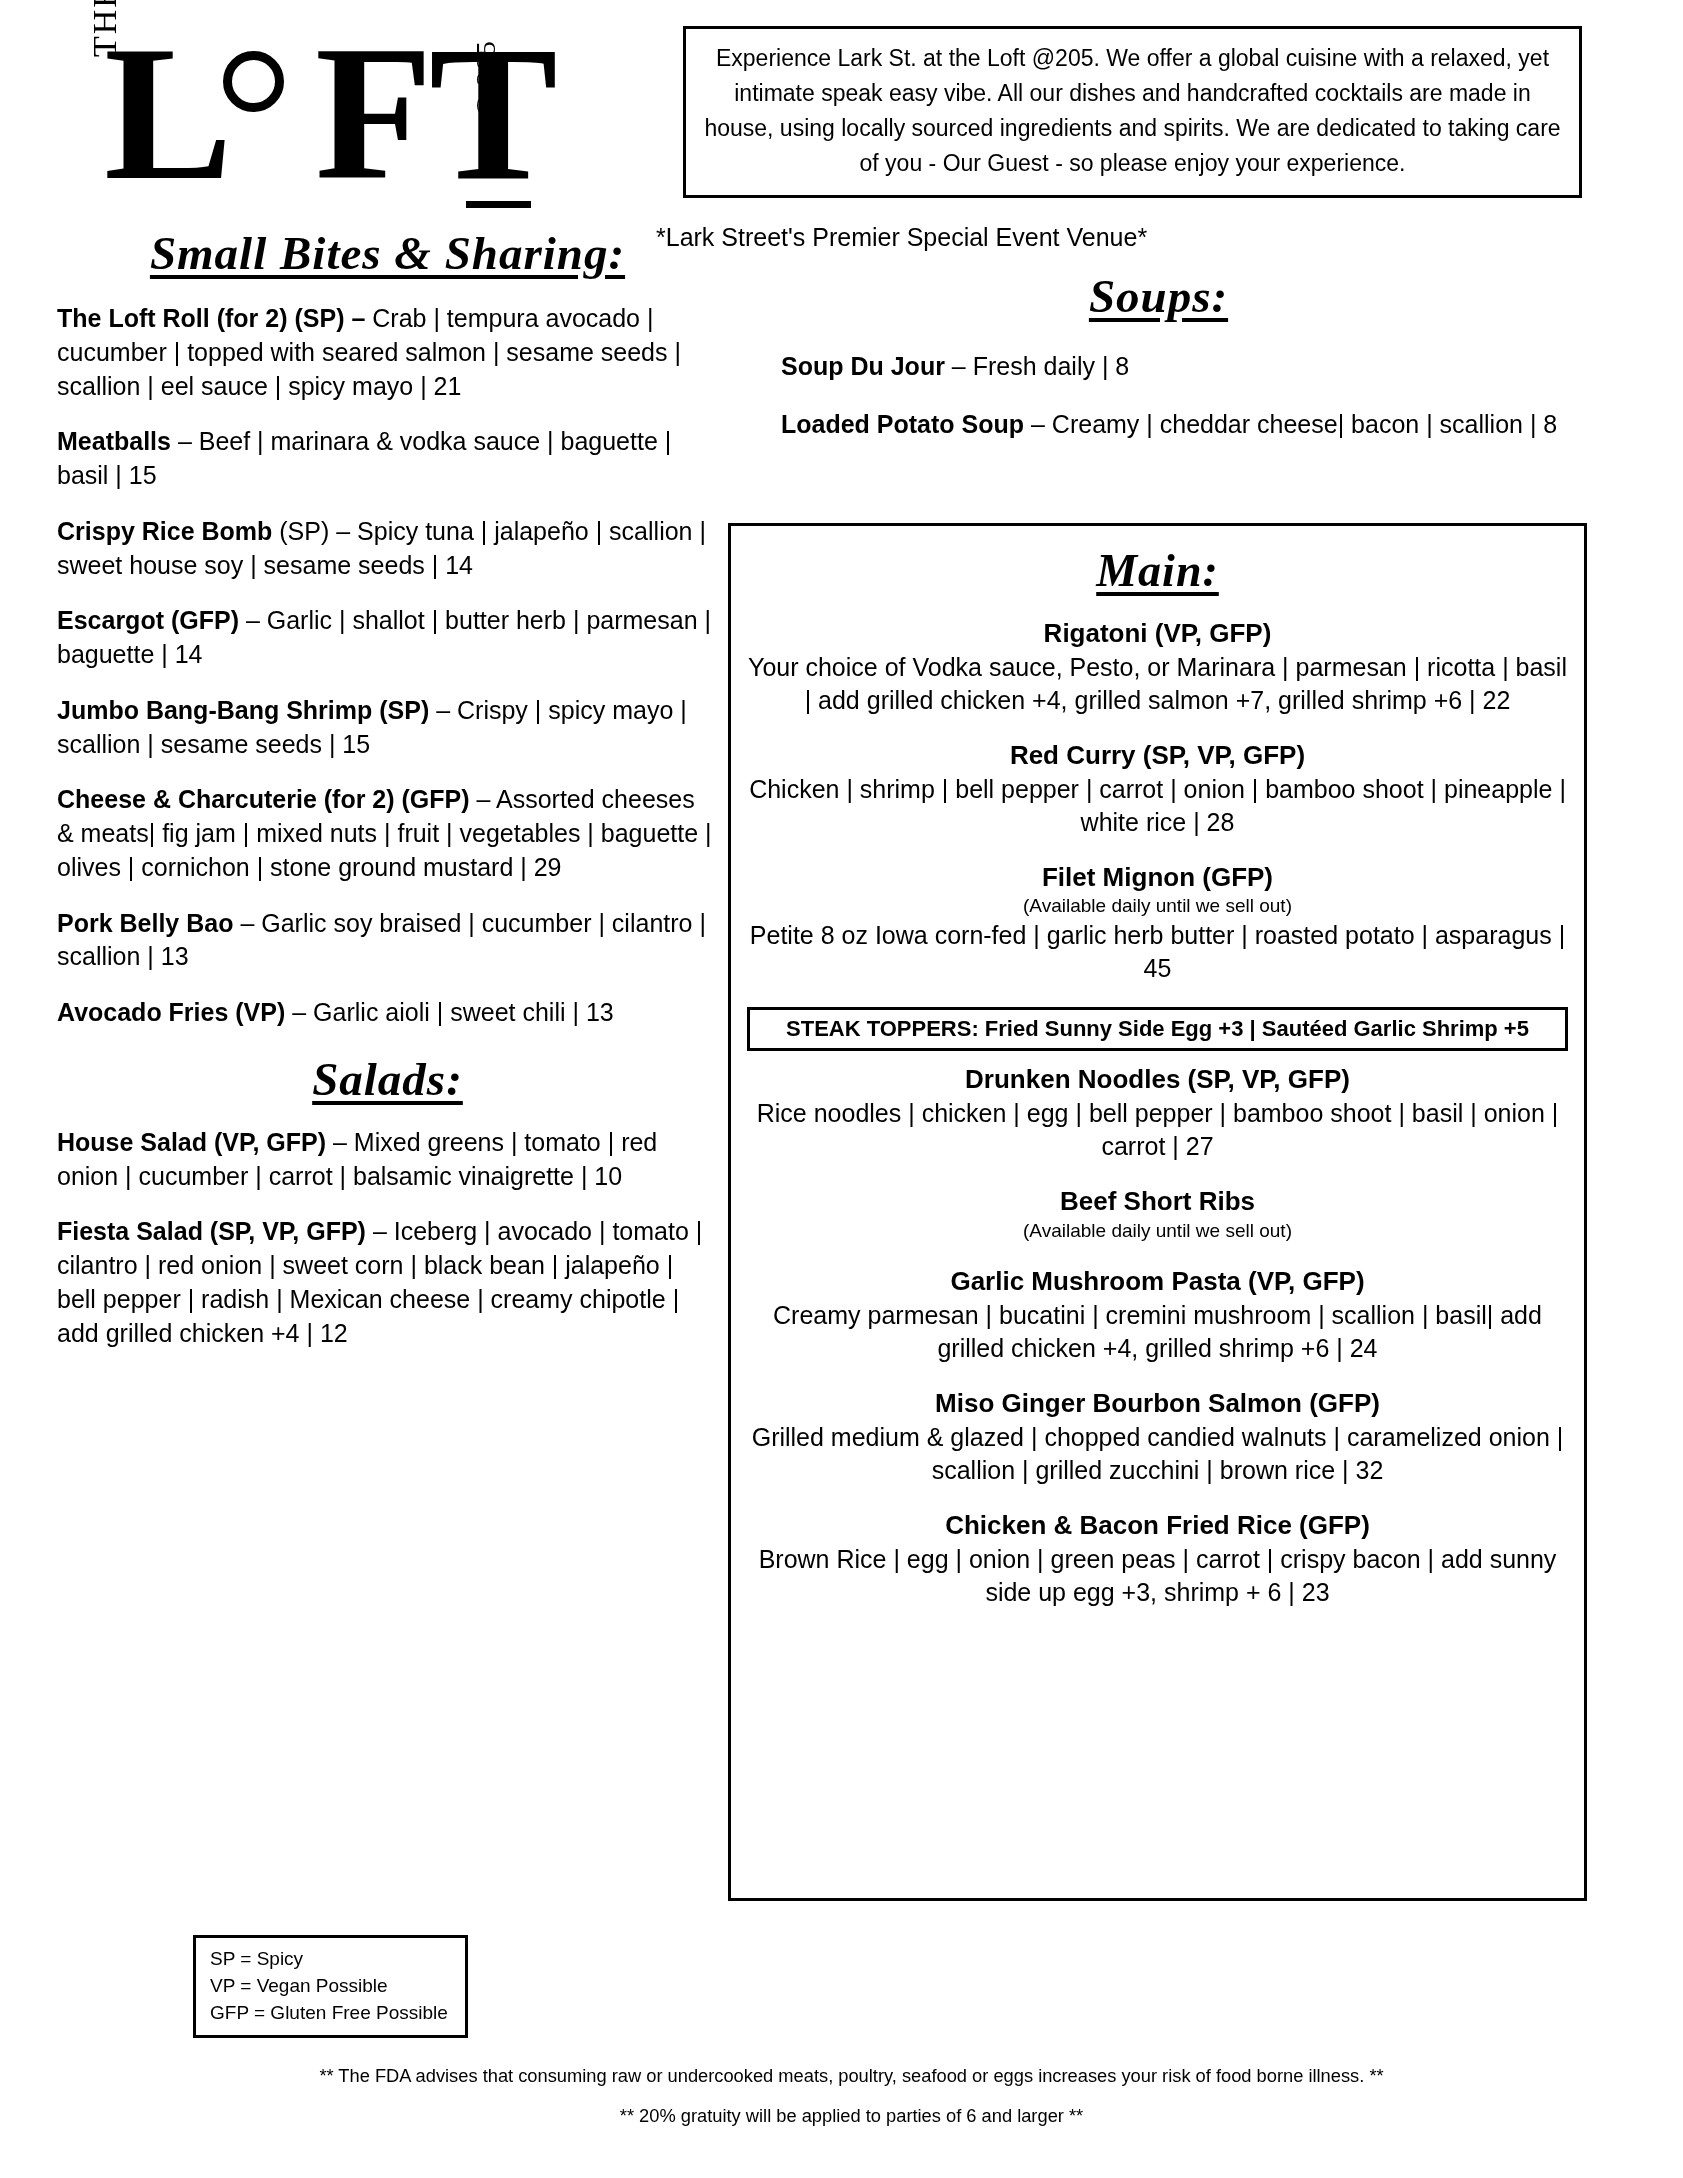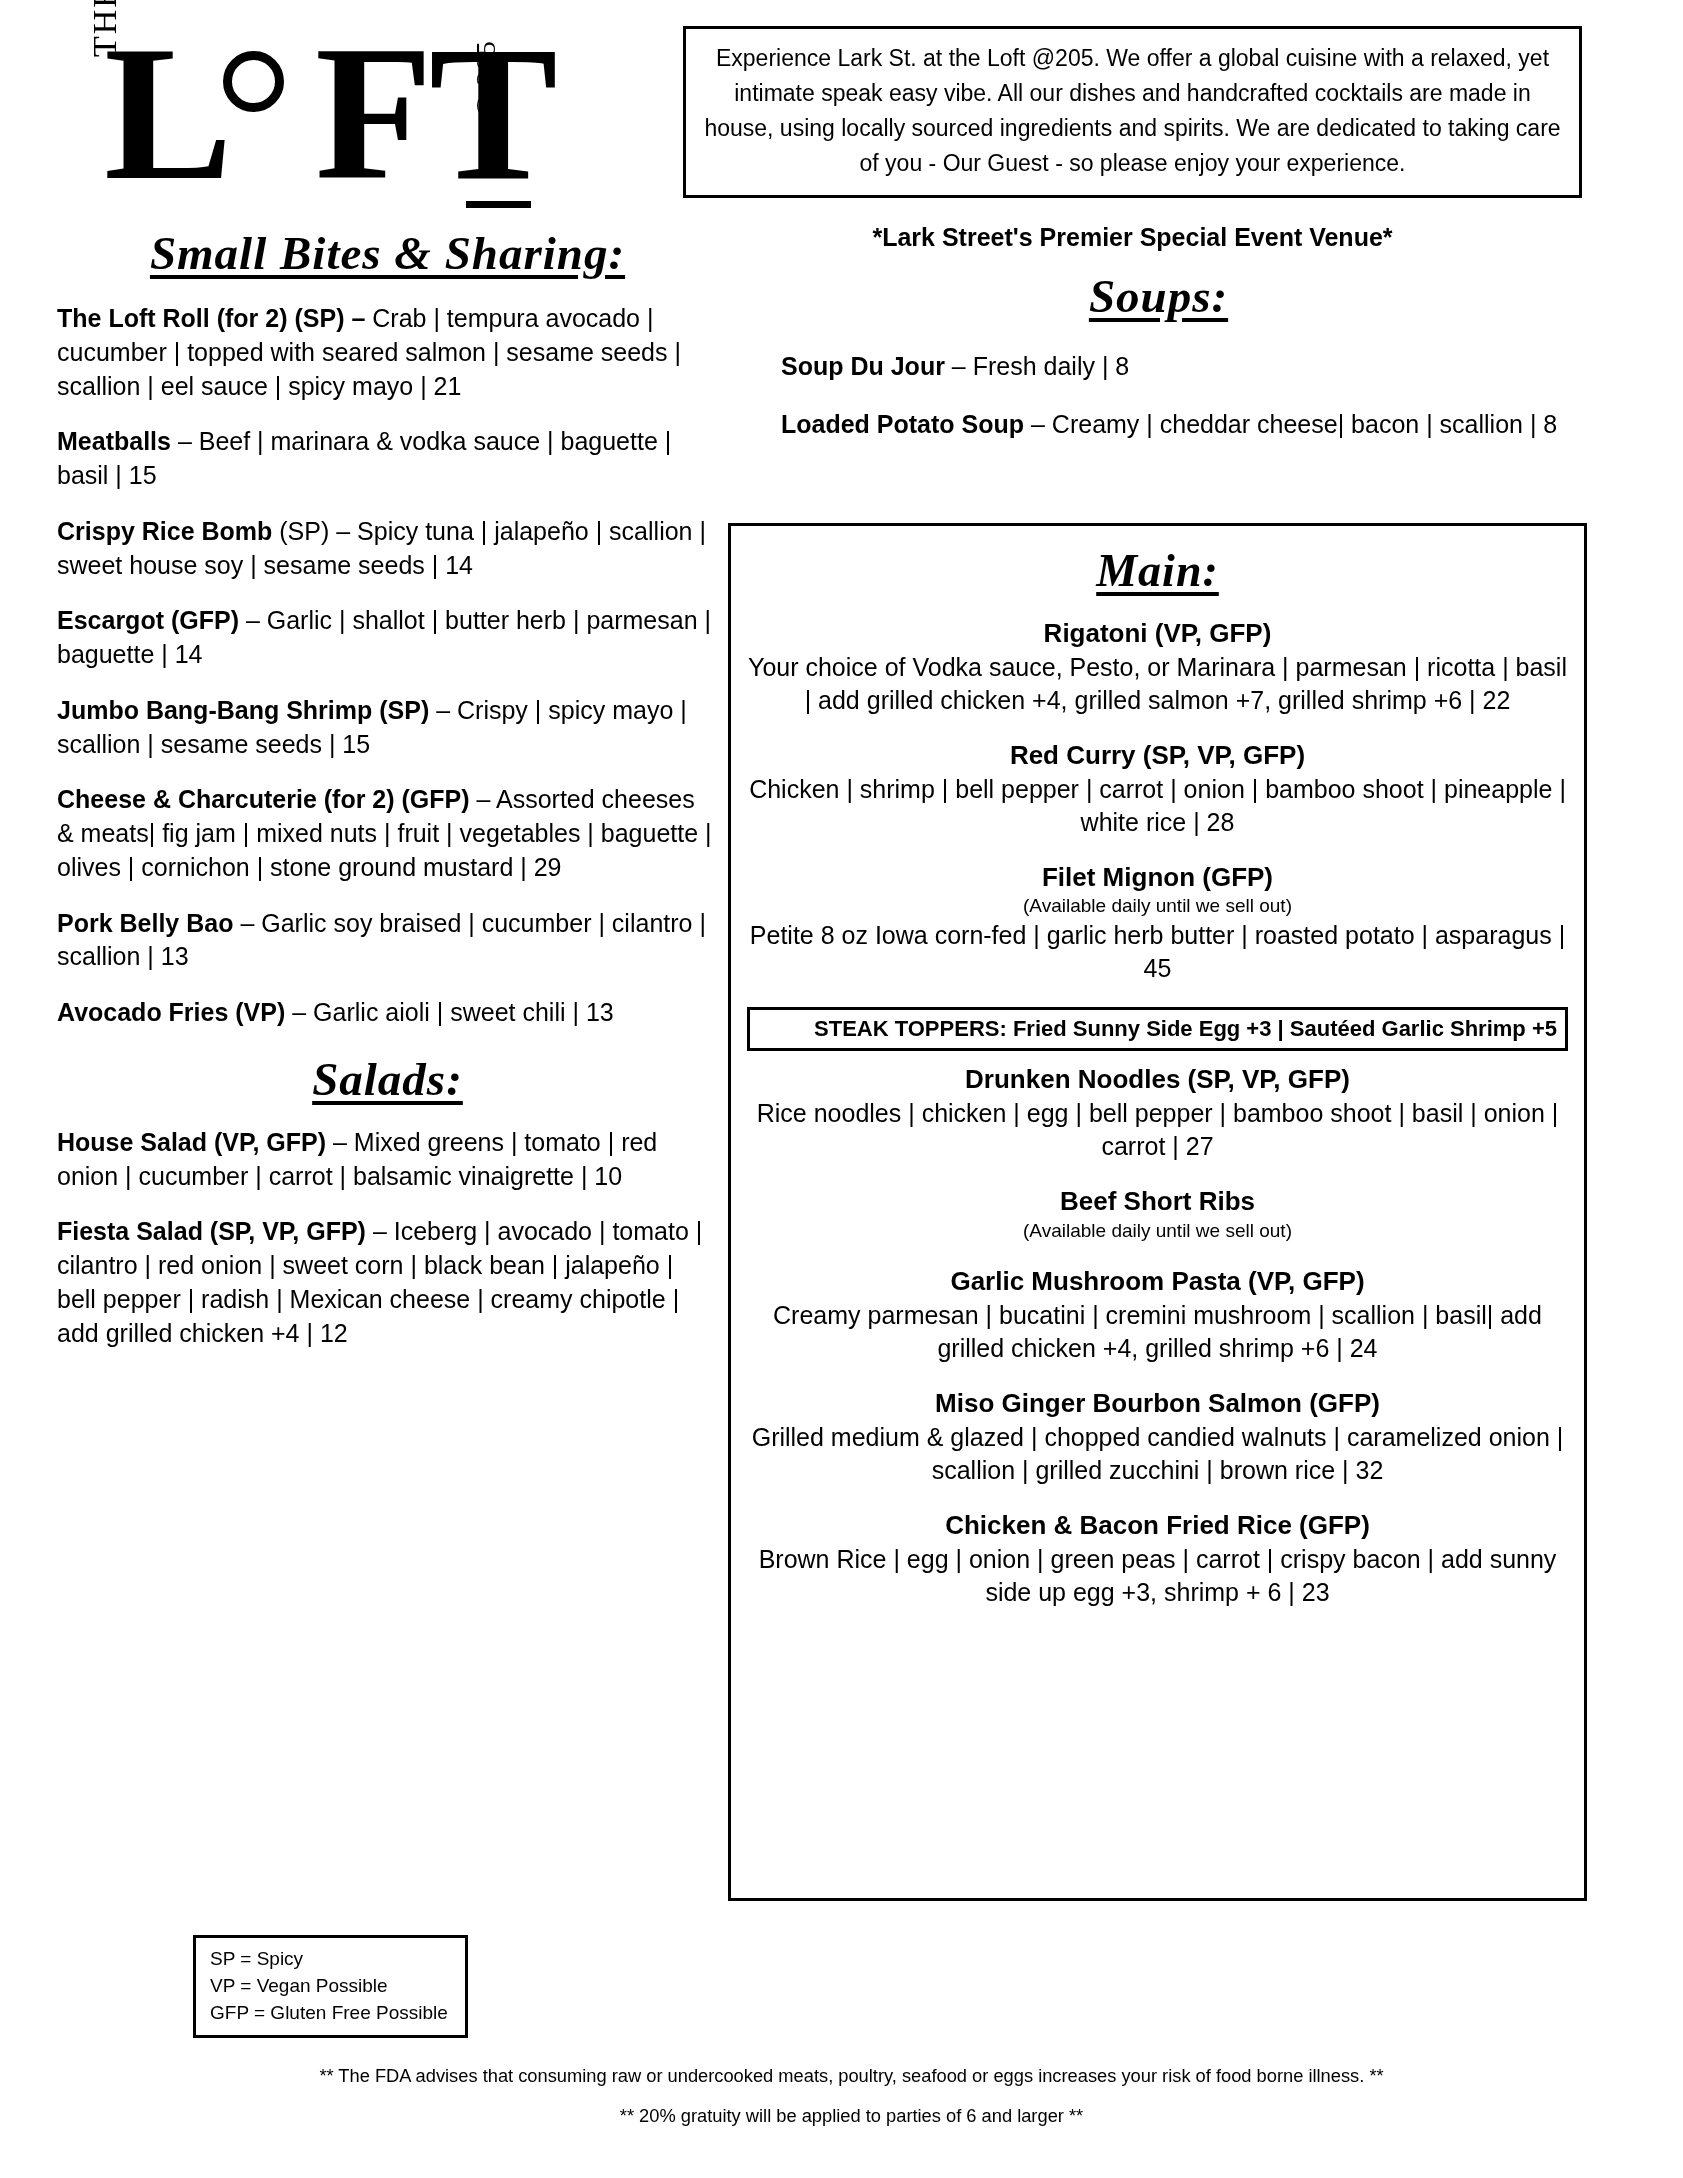--- a/index.html
+++ b/index.html
@@ -105,26 +105,26 @@
   #intro-box p {
     margin: 0;
     text-align: center;
     font-size: 23px;
     line-height: 1.52;
     font-family: "Liberation Sans", sans-serif;
   }
 
   #venue-line {
     position: absolute;
-    left: 683px;
+    left: 656px;
     top: 223px;
     width: 899px;
-    text-align: center;
+    text-align: left;
     font-size: 25px;
-    font-weight: bold;
+    font-weight: normal;
   }
 
   
   .script-head {
     font-family: "Liberation Serif", serif;
     font-style: italic;
     font-weight: bold;
     font-size: 47px;
     text-align: center;
     text-decoration: underline;
@@ -211,21 +211,21 @@
   .main-item .mdesc {
     font-size: 25px;
     line-height: 1.32;
   }
 
   #steak-toppers {
     border: 3px solid #000;
     box-sizing: border-box;
     padding: 6px 8px;
     margin: 6px 2px 12px 2px;
-    text-align: right;
+    text-align: center;
     font-size: 22px;
     font-weight: bold;
   }
 
   
   #footer {
     position: absolute;
     left: 10px;
     top: 2065px;
     width: 1683px;

